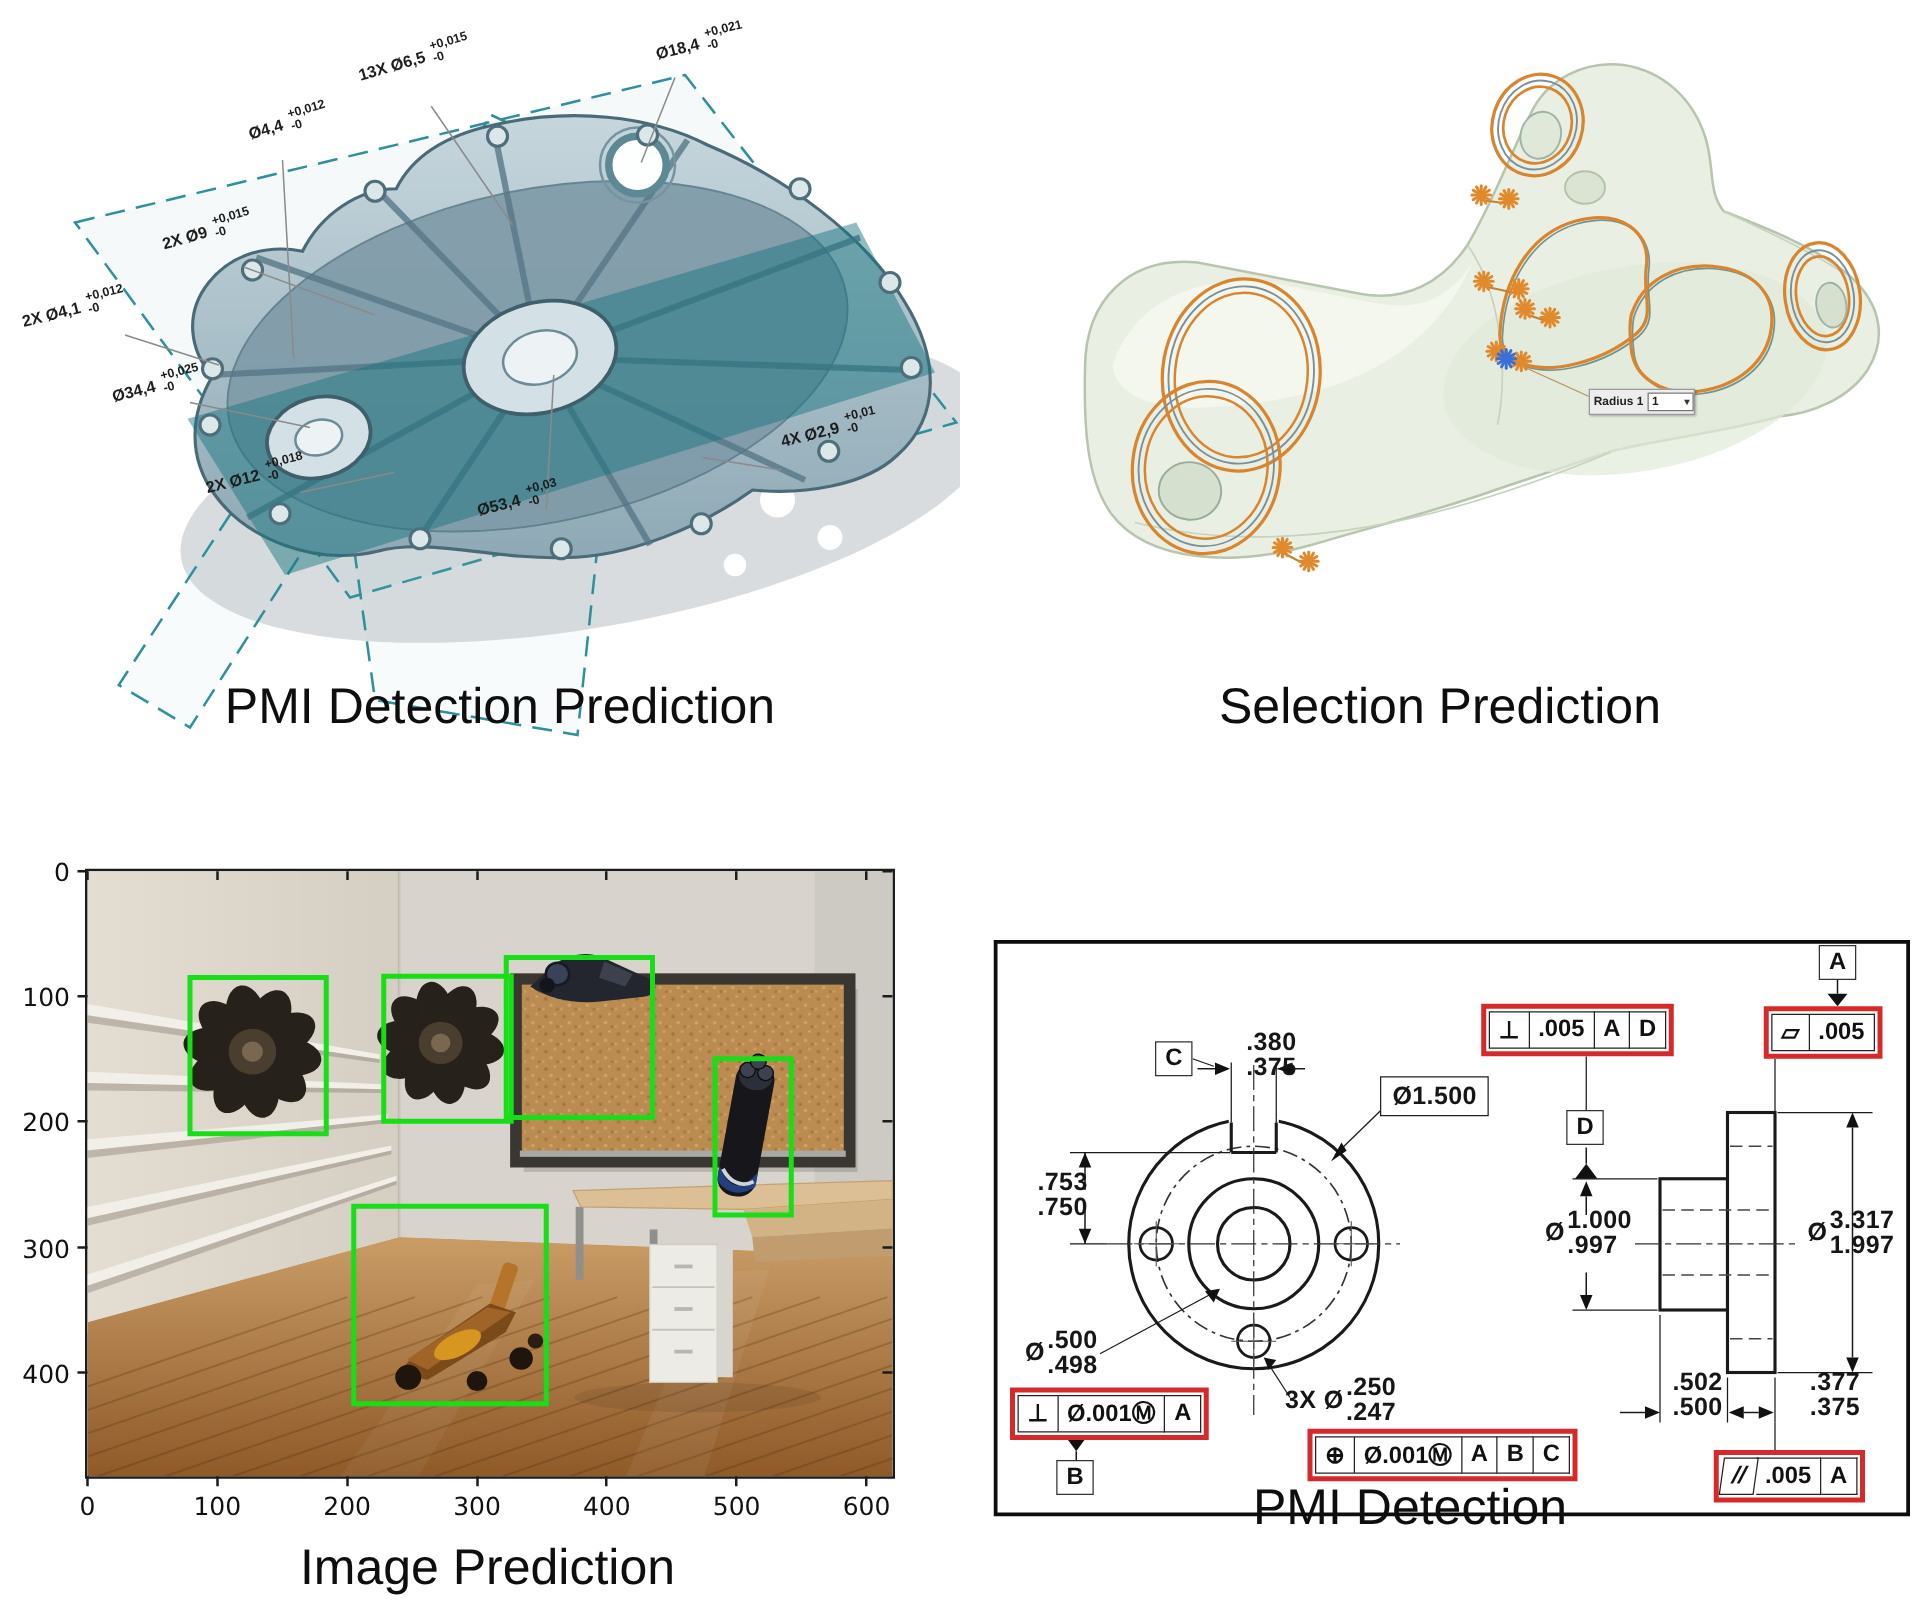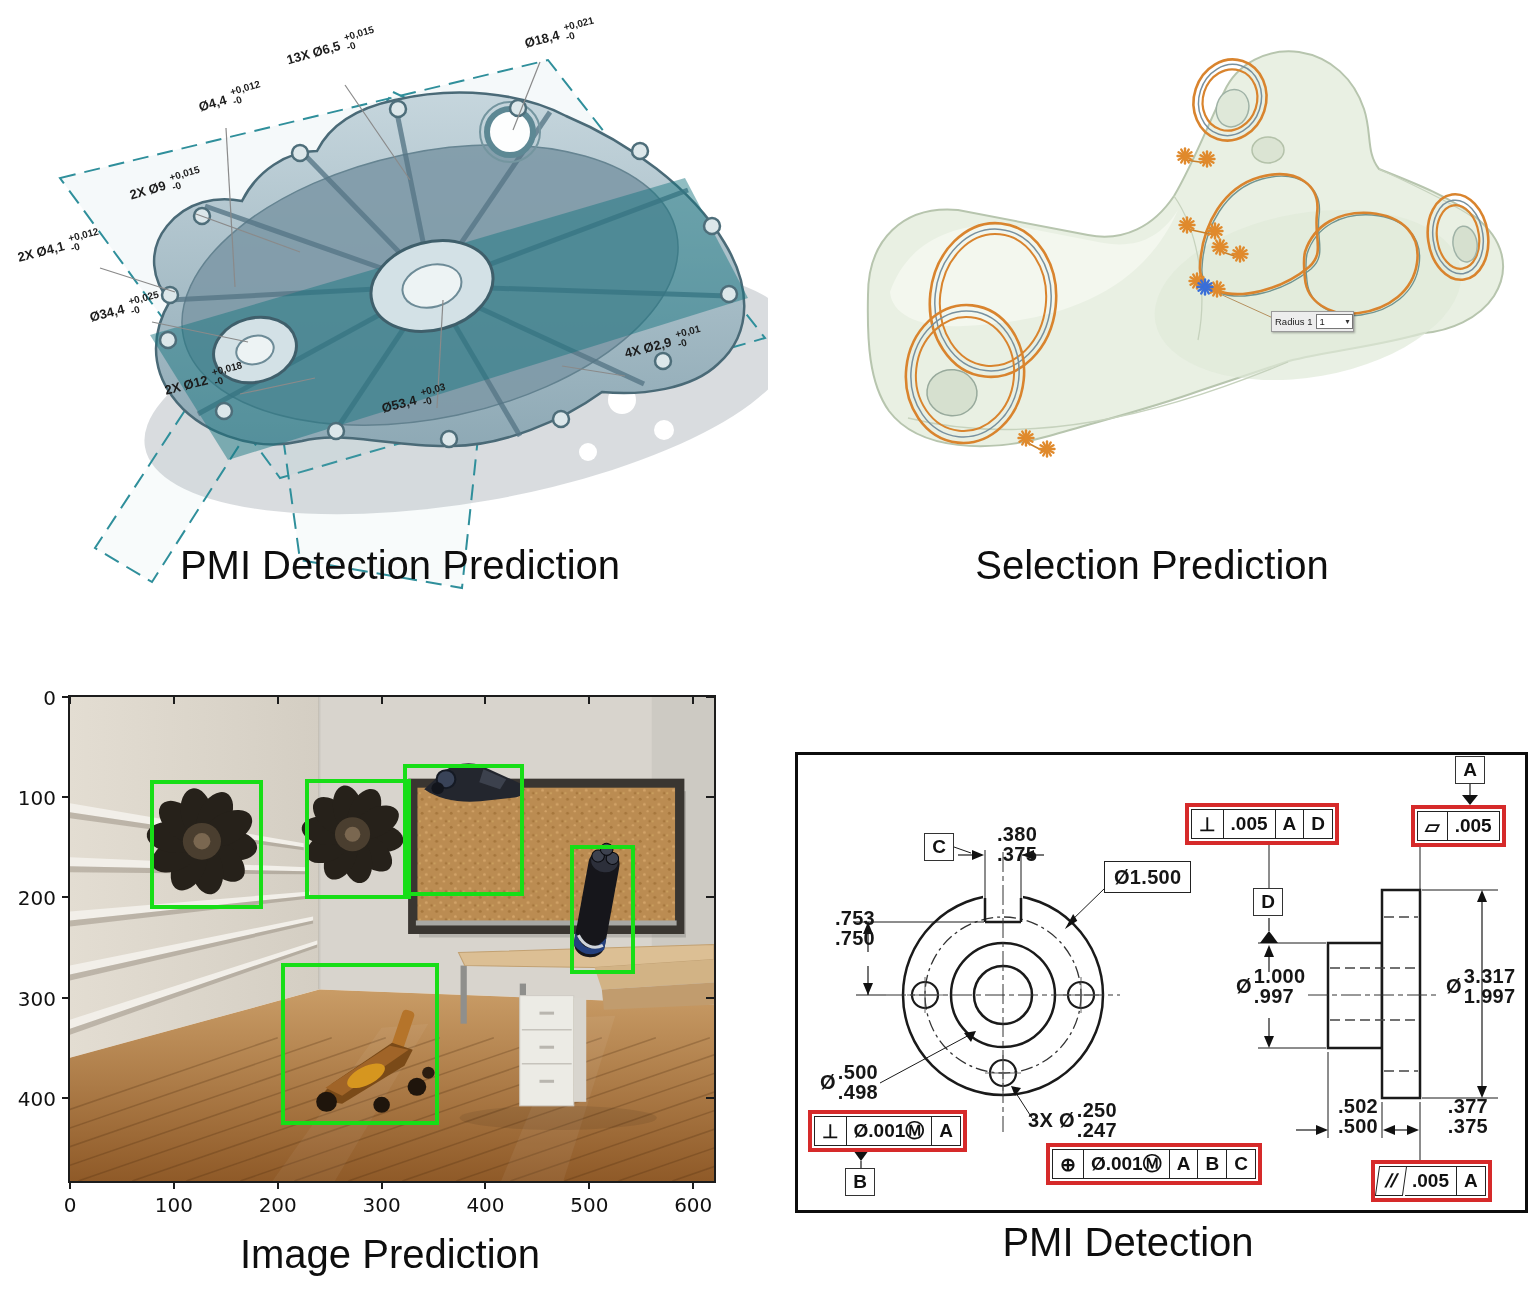--- a/index.html
+++ b/index.html
@@ -6,21 +6,21 @@
   body{width:1536px;height:1291px;position:relative;font-family:"Liberation Sans",sans-serif;overflow:hidden;}
   .abs{position:absolute;}
   .caption{position:absolute;font-size:40px;color:#0e0e0e;text-align:center;}
   
   .anno{position:absolute;display:flex;gap:6px;align-items:flex-start;white-space:nowrap;
         font-size:13px;font-weight:700;color:#1c1c1c;transform-origin:left top;}
   .anno .tols{display:flex;flex-direction:column;font-size:10px;line-height:10px;font-weight:700;margin-top:-3px;}
   
   .tip{position:absolute;left:1271px;top:311px;display:flex;align-items:center;gap:3px;
        background:#ededed;border:1px solid #9a9a9a;box-shadow:1px 1px 2px rgba(0,0,0,.3);
-       padding:2px 3px;font-size:9.5px;color:#222;}
+       padding:2px 3px;font-size:9.5px;color:#222;font-weight:bold;}
   .tip .val{background:#fff;border:1px solid #777;width:32px;height:13px;line-height:13px;padding-left:3px;}
   .tip .caret{font-size:8px;color:#333;margin-left:-10px;}
   
   .plot{position:absolute;left:68px;top:695px;width:644px;height:484px;border:2px solid #1c1c1c;}
   .bbox{position:absolute;border:4px solid #17DE17;}
   .tick{position:absolute;background:#1c1c1c;}
   .ticklab{position:absolute;font-size:20px;color:#111;font-family:"DejaVu Sans",sans-serif;}
   
   .panelframe{position:absolute;left:795px;top:752px;width:727px;height:455px;border:3px solid #0d0d0d;background:#fff;}
   .fcf{position:absolute;background:#fff;border:4px solid #d62a2a;padding:2px;display:flex;}
@@ -654,21 +654,21 @@
     <polygon points="702,105 694,95 710,95"></polygon>
     <polygon points="93,461 85,450 101,450"></polygon>
   </g>
 </svg>
 
 <div class="dim" style="left:997px;top:824px"><span class="stack">
       <span>.380</span>
       <span>.375</span>
     </span></div>
 <div class="dim dimbox" style="left:1104px;top:861px">Ø1.500</div>
-<div class="dim" style="left:830px;top:908px;width:50px;text-align:center"><span class="stack">
+<div class="dim" style="left:830px;top:936px;width:50px;text-align:left"><span class="stack">
       <span>.753</span>
       <span>.750</span>
     </span></div>
 <div class="dim row" style="left:820px;top:1062px">
     <span class="phi">Ø</span>
     <span class="stack">
       <span>.500</span>
       <span>.498</span>
     </span>
   </div>
@@ -728,13 +728,13 @@
     <span class="cell">A</span>
     <span class="cell">B</span>
     <span class="cell">C</span>
   </div>
 <div class="fcf" style="left:1371px;top:1160px">
     <span class="cell sym slant">//</span>
     <span class="cell">.005</span>
     <span class="cell">A</span>
   </div>
 
-<div class="caption" style="left:768px;top:1220px;width:720px">PMI Detection</div>
+<div class="caption" style="left:768px;top:1184px;width:720px">PMI Detection</div>
 
 </body></html>

